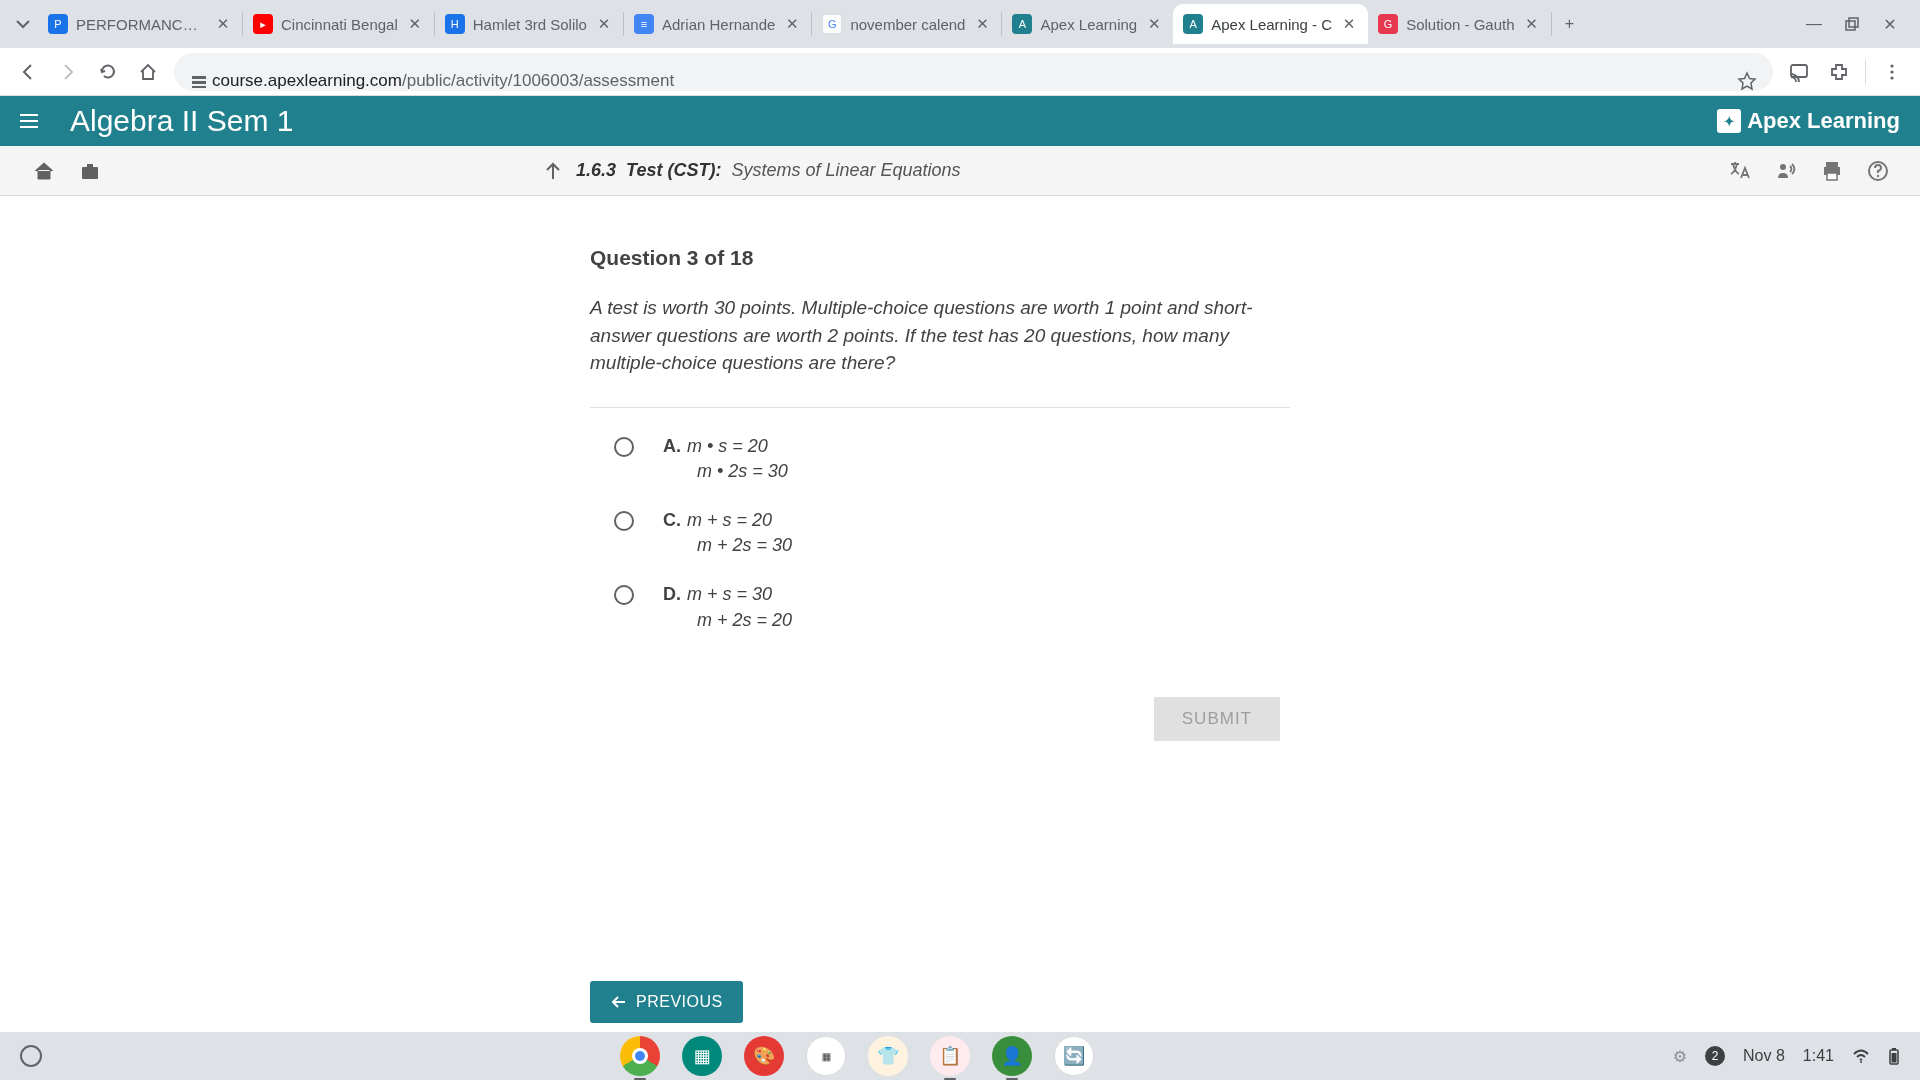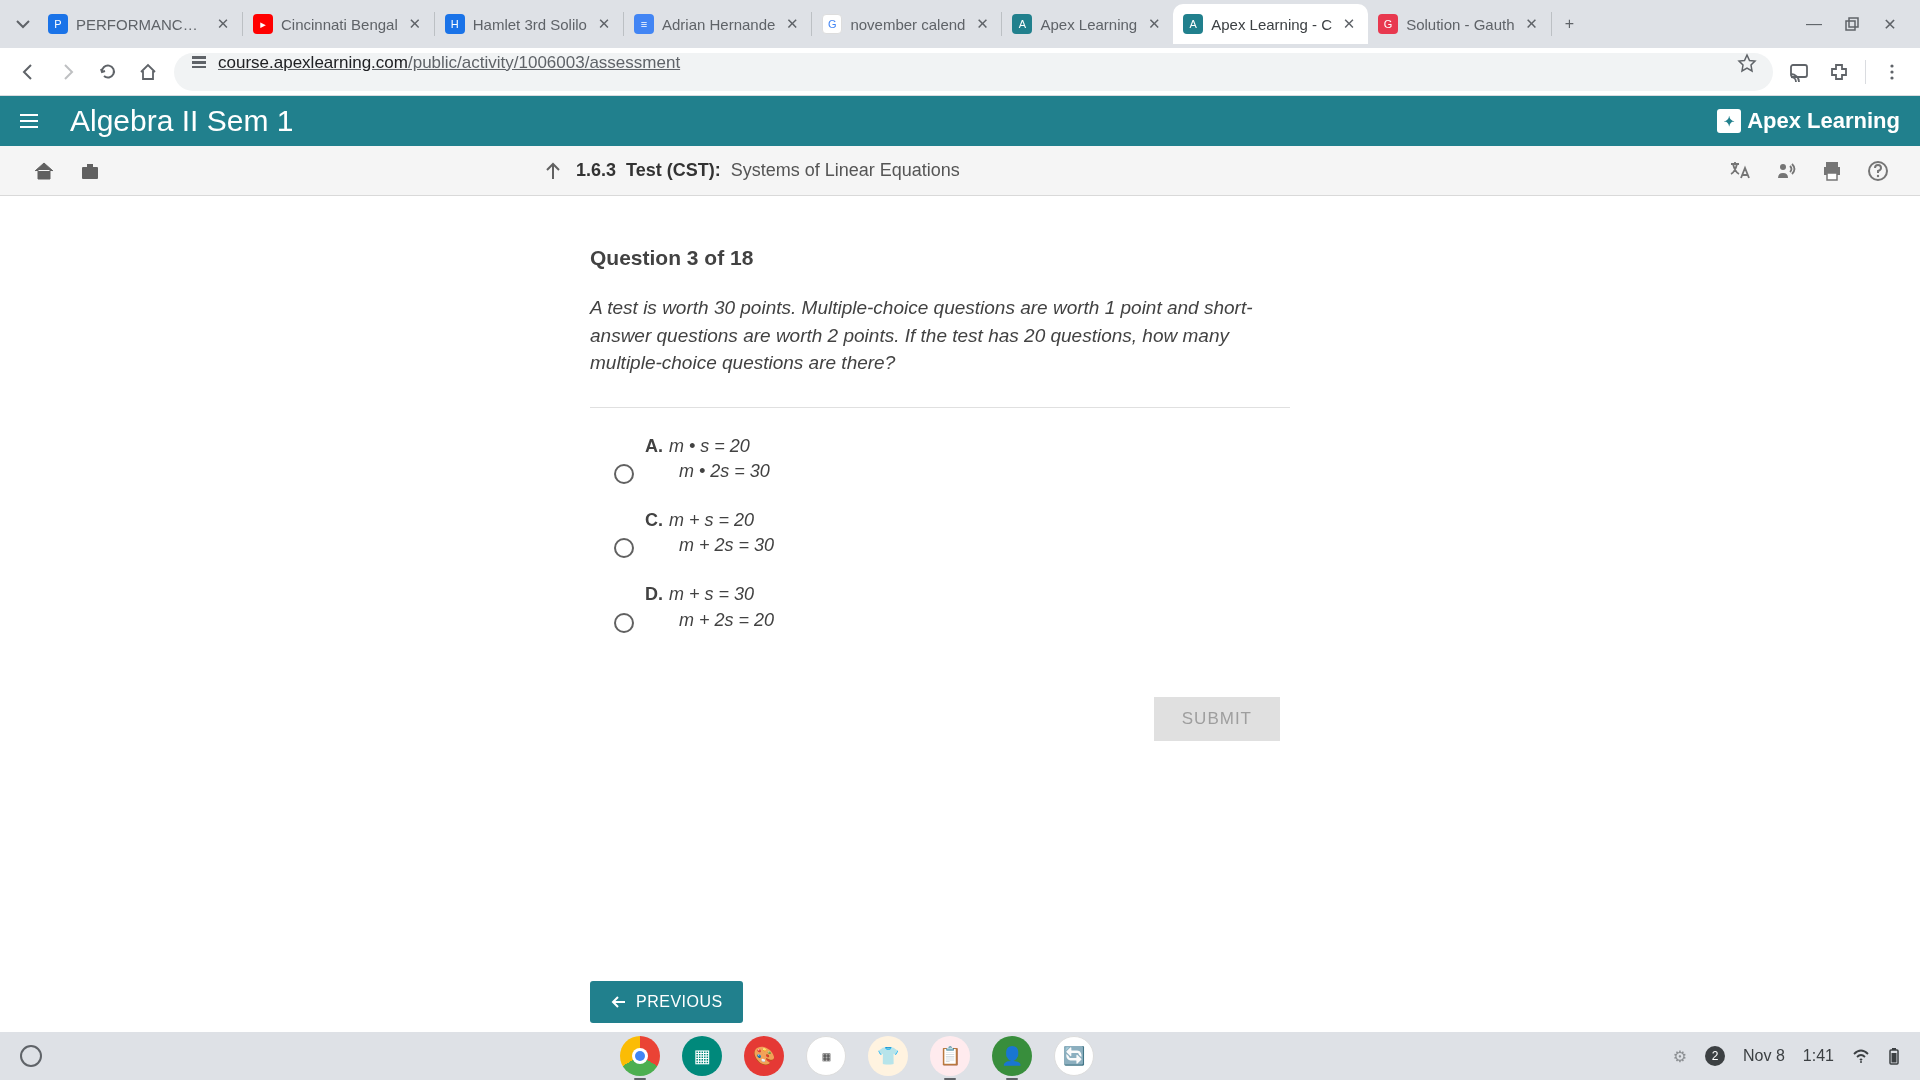--- a/index.html
+++ b/index.html
@@ -13,47 +13,47 @@
 .tab .favicon { width: 20px; height: 20px; border-radius: 4px; display: flex; align-items: center; justify-content: center; font-size: 11px; color: #fff; }
 .tab .title { white-space: nowrap; overflow: hidden; text-overflow: ellipsis; max-width: 130px; }
 .tab .close { width: 18px; height: 18px; display: flex; align-items: center; justify-content: center; color: #5f6368; border-radius: 50%; }
 .tabbar .divider { width: 1px; height: 24px; background: #bcc0c4; }
 .newtab { width: 36px; height: 36px; display: flex; align-items: center; justify-content: center; color: #5f6368; border-radius: 50%; }
 .win-controls { margin-left: auto; display: flex; gap: 18px; padding-right: 12px; color: #5f6368; }
 .win-controls span { width: 20px; height: 20px; display: flex; align-items: center; justify-content: center; }
 
 .toolbar { height: 48px; background: #fff; display: flex; align-items: center; padding: 0 14px; gap: 12px; border-bottom: 1px solid #dadce0; }
 .toolbar .iconbtn { width: 28px; height: 28px; display: flex; align-items: center; justify-content: center; color: #5f6368; border-radius: 50%; }
-.urlbar { flex: 1; height: 38px; background: #f1f3f4; border-radius: 20px; display: flex; align-items: flex-start; padding: 0 16px; gap: 10px; color: #5f6368; font-size: 17px; text-decoration: underline; }
+.urlbar { flex: 1; height: 38px; background: #f1f3f4; border-radius: 20px; display: flex; align-items: flex-end; padding: 0 16px; gap: 4px; color: #5f6368; font-size: 17px; }
 .urlbar .site { color: #202124; }
 
 
 .app-header { height: 50px; background: #21808d; display: flex; align-items: center; padding: 0 20px; color: #fff; }
 .app-header .menu { width: 26px; display: flex; flex-direction: column; gap: 4px; cursor: pointer; }
 .app-header .menu span { height: 2px; background: #fff; width: 18px; }
 .app-header .course { margin-left: 24px; font-size: 30px; font-weight: 400; }
 .app-header .brand { margin-left: auto; display: flex; align-items: center; gap: 6px; font-size: 22px; font-weight: 600; }
 .app-header .brand .logo { width: 24px; height: 24px; background: #fff; border-radius: 3px; display: flex; align-items: center; justify-content: center; color: #21808d; font-size: 13px; font-weight: bold; }
 
 .subheader { height: 50px; background: #f5f5f5; border-bottom: 1px solid #d9d9d9; display: flex; align-items: center; padding: 0 30px; color: #616161; }
 .subheader .home, .subheader .brief { width: 28px; height: 28px; display: flex; align-items: center; justify-content: center; margin-right: 18px; }
 .subheader .up { margin-left: 420px; display: flex; align-items: center; color: #616161; }
-.subheader .crumb { margin-left: 12px; font-size: 18px; color: #333; }
+.subheader .crumb { margin-left: 12px; font-size: 18px; color: #333; font-style: italic; }
 .subheader .crumb .num { font-weight: 700; }
 .subheader .crumb .test { font-weight: 700; }
 .subheader .crumb .topic { color: #555; font-weight: 400; }
 .subheader .right-icons { margin-left: auto; display: flex; gap: 22px; align-items: center; color: #757575; }
 
 .content { background: #fff; height: calc(1080px - 48px - 48px - 50px - 50px - 48px); overflow: auto; padding: 50px 8px 0 0; }
 .question-wrap { max-width: 700px; margin-left: 590px; }
 .qhead { font-size: 21px; font-weight: 700; color: #424242; margin-bottom: 24px; }
 .qprompt { font-size: 19px; color: #424242; margin-bottom: 26px; line-height: 1.45; }
 .qstory { font-size: 19px; font-style: italic; color: #424242; line-height: 1.45; padding-bottom: 30px; border-bottom: 1px solid #e0e0e0; margin-bottom: 26px; }
 
-.option { display: flex; align-items: flex-end; gap: 11px; margin-bottom: 24px; padding-left: 24px; }
+.option { display: flex; align-items: flex-start; gap: 29px; margin-bottom: 24px; padding-left: 24px; }
 .option .radio { width: 20px; height: 20px; border: 2px solid #616161; border-radius: 50%; margin-top: 3px; flex-shrink: 0; }
 .option .label { font-size: 18px; color: #424242; line-height: 1.4; }
 .option .label .letter { font-weight: 700; margin-right: 6px; }
 .option .label .eq { font-style: italic; }
 .option .label .line2 { margin-left: 34px; display: block; }
 
 .submit { float: right; background: #e0e0e0; color: #9e9e9e; padding: 12px 28px; font-size: 17px; letter-spacing: 1px; border: none; margin-top: 40px; margin-right: 10px; }
 
 .bottombar { position: absolute; bottom: 48px; left: 0; right: 0; height: 60px; padding-left: 590px; display: flex; align-items: center; background: #fff; }
 .prevbtn { background: #21808d; color: #fff; border: none; padding: 12px 20px; font-size: 16px; letter-spacing: 0.5px; display: flex; align-items: center; gap: 8px; border-radius: 3px; }

